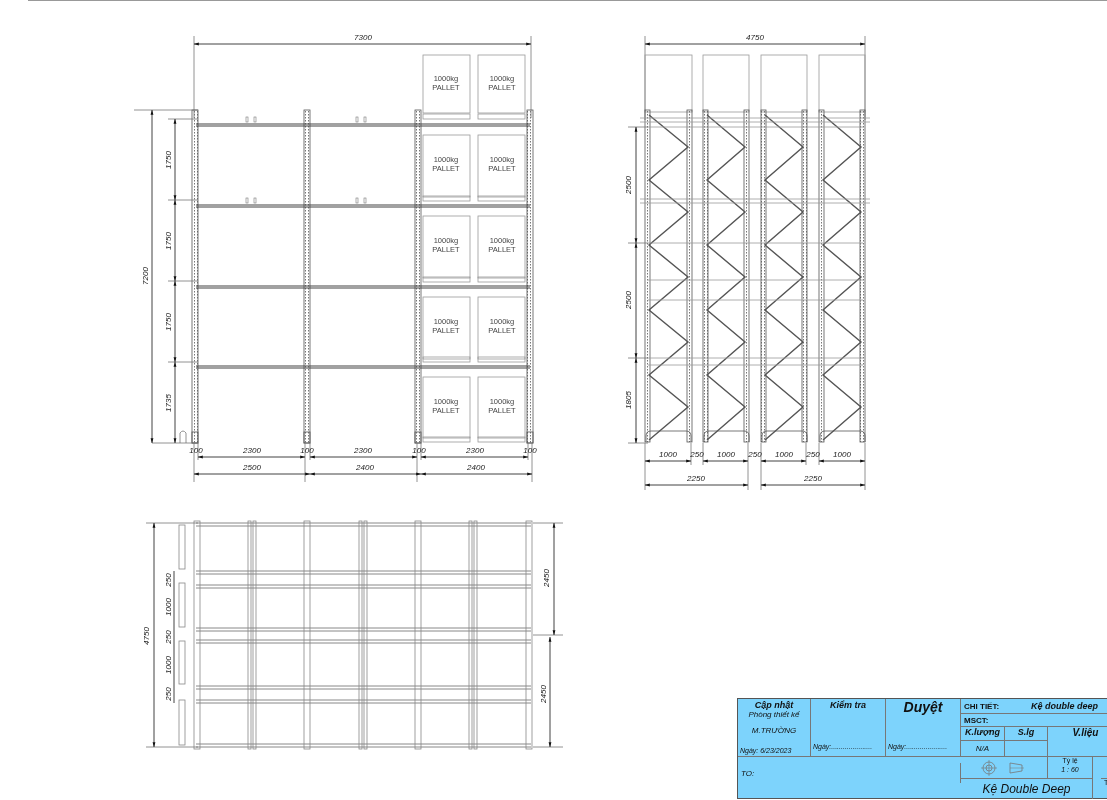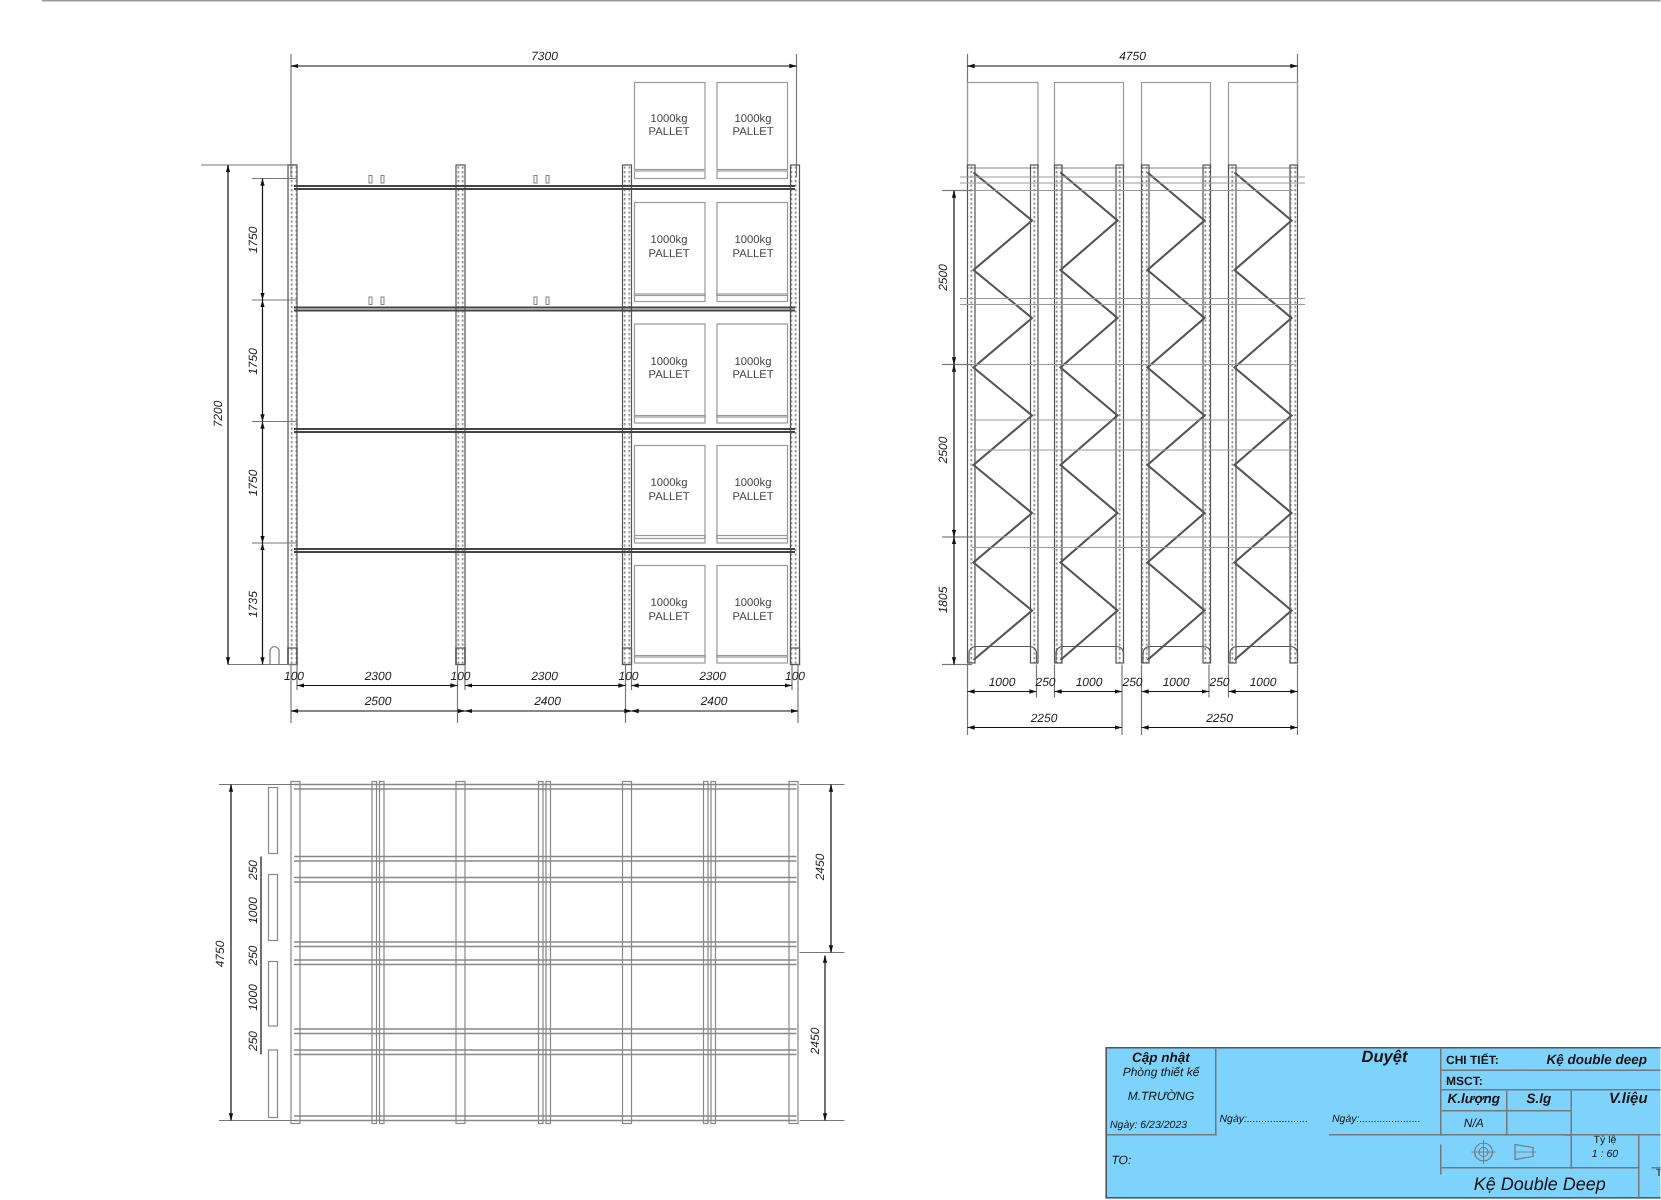--- a/index.html
+++ b/index.html
@@ -338,24 +338,27 @@
 
   <div id="tb">
 
     <div class="c ctr" style="left:0;top:0;width:73px;height:58px;">
       <div class="b i" style="font-size:9px;margin-top:1px;">Cập nhật</div>
       <div class="i">Phòng thiết kế</div>
       <div class="i" style="margin-top:7px;">M.TRƯỜNG</div>
     </div>
     <div class="c i" style="left:0;top:42px;width:73px;height:16px;border-right:none;border-bottom:none;font-size:7px;padding:6px 0 0 2px;">Ngày: 6/23/2023</div>
 
+    <div class="c ctr" style="left:73px;top:0;width:75px;height:58px;">
+      <div class="b i" style="font-size:9px;margin-top:1px;">Kiểm tra</div>
+    </div>
     <div class="c i" style="left:75px;top:44px;width:72px;height:13px;border:none;font-size:7px;">Ngày:.....................</div>
 
     <div class="c ctr" style="left:148px;top:0;width:75px;height:58px;">
-      <div class="b i" style="font-size:11px;text-align:center;">Duyệt</div>
+      <div class="b i" style="font-size:14px;text-align:center;">Duyệt</div>
     </div>
     <div class="c i" style="left:150px;top:44px;width:72px;height:13px;border:none;font-size:7px;">Ngày:.....................</div>
 
     <div class="c" style="left:223px;top:0;width:172px;height:15px;border-right:none;">
       <span class="b" style="position:absolute;left:3px;top:3px;">CHI TIẾT:</span>
       <span class="b i" style="position:absolute;left:70px;top:2px;font-size:9px;">Kệ double deep</span>
     </div>
     <div class="c b" style="left:223px;top:15px;width:172px;height:13px;border-right:none;padding:2px 3px;">MSCT:</div>
     <div class="c ctr b i" style="left:223px;top:28px;width:44px;height:14px;font-size:9px;">K.lượng</div>
     <div class="c ctr i" style="left:223px;top:42px;width:44px;height:16px;padding-top:3px;">N/A</div>

